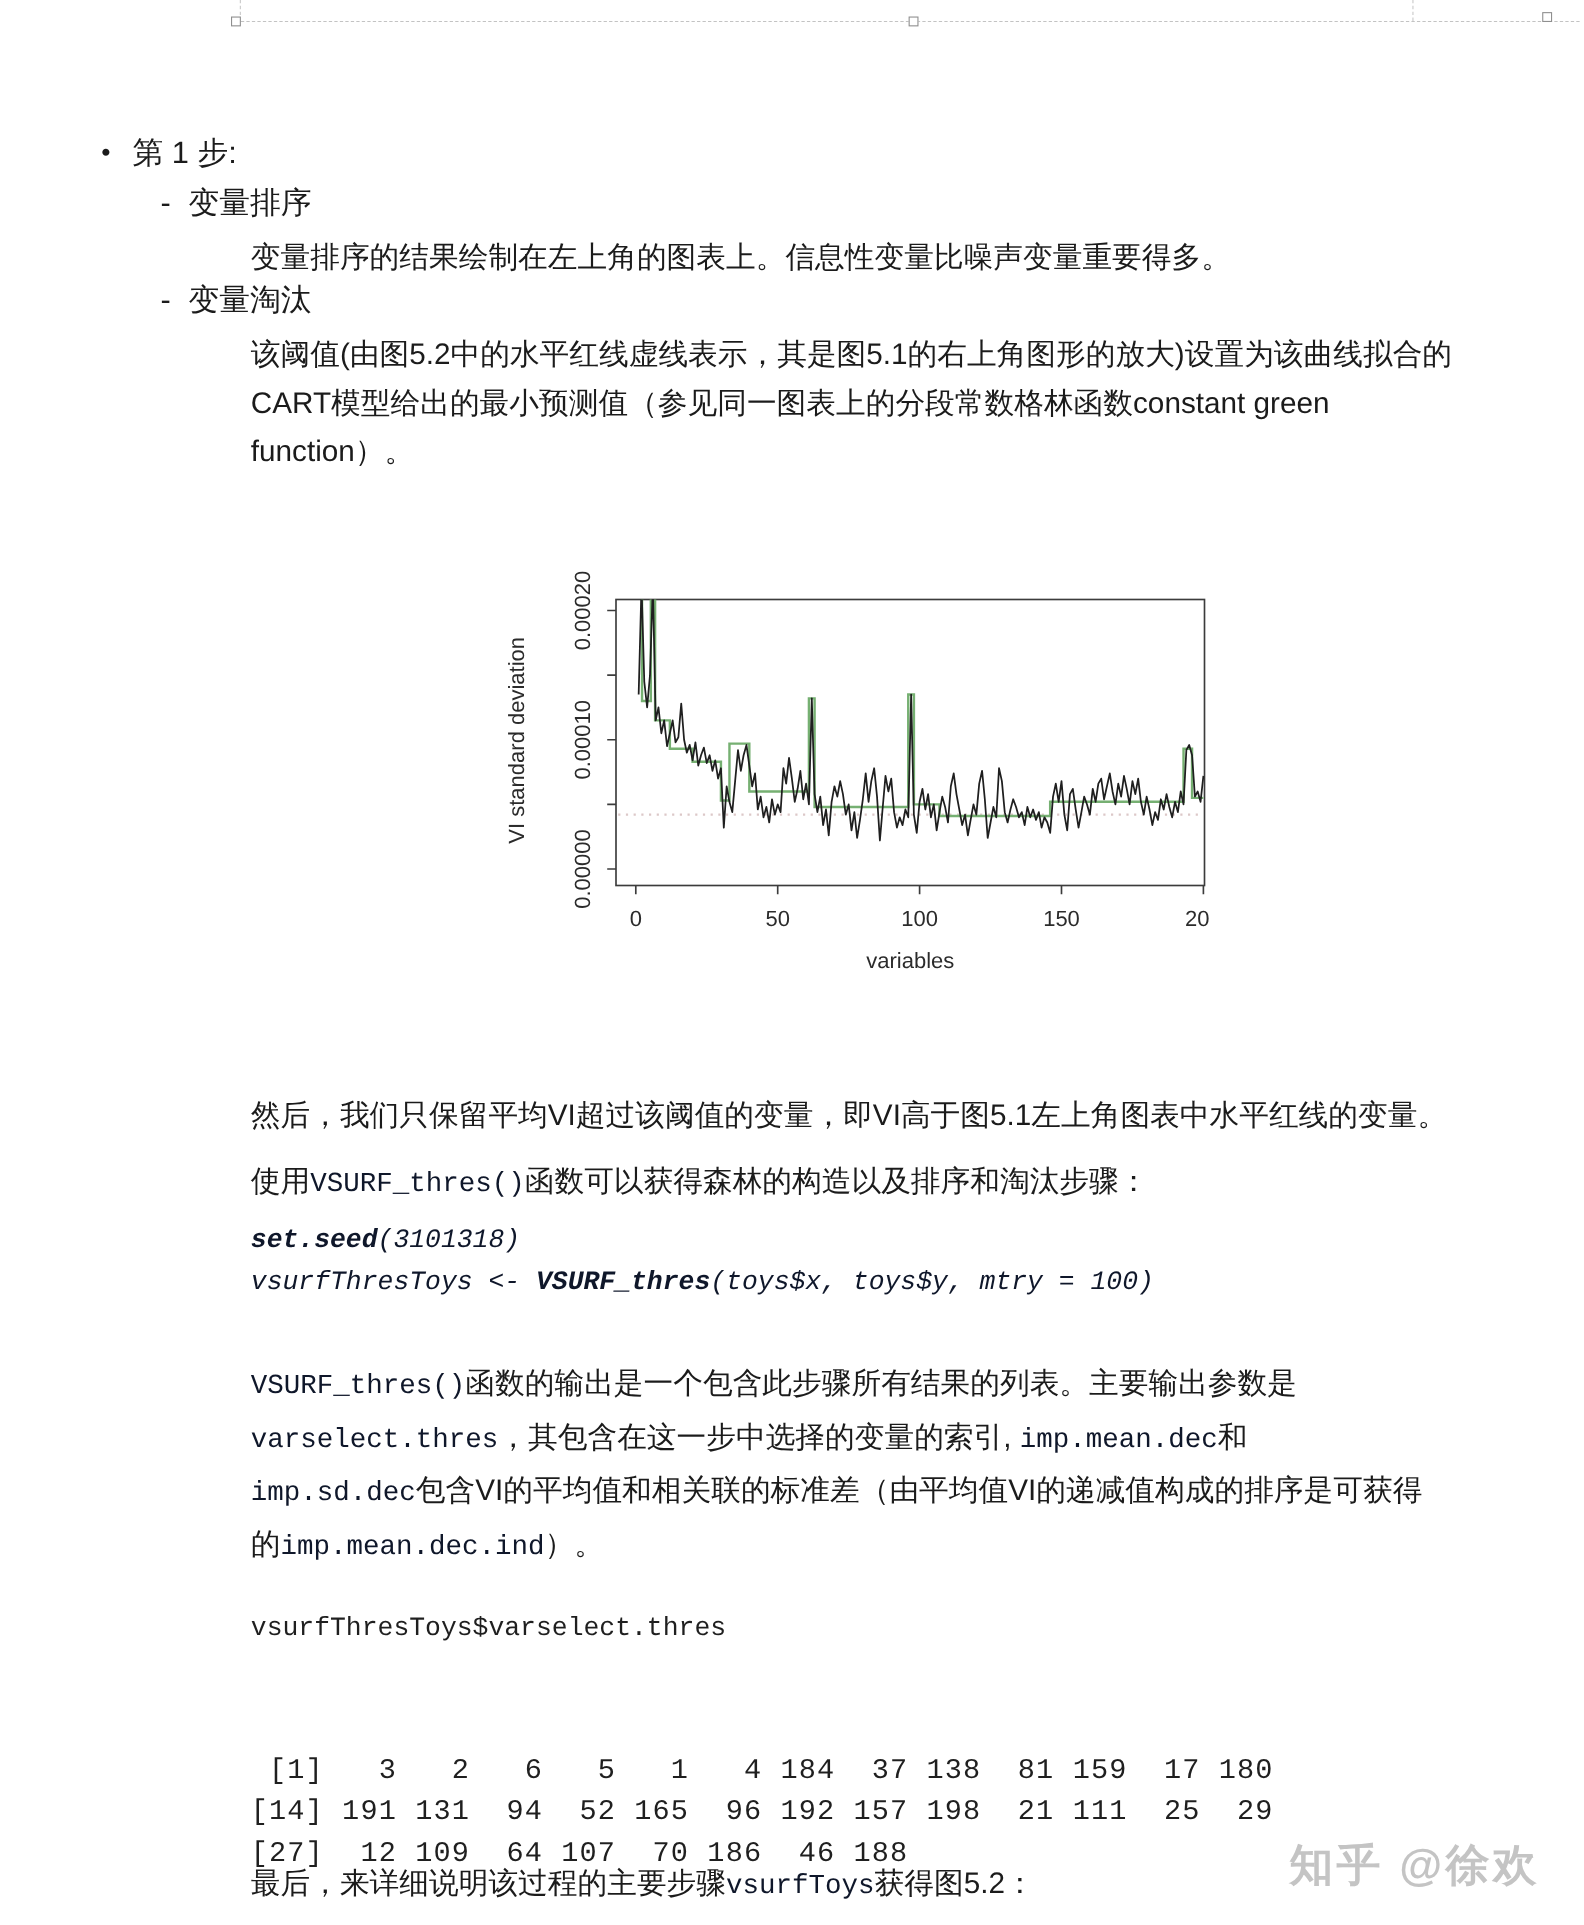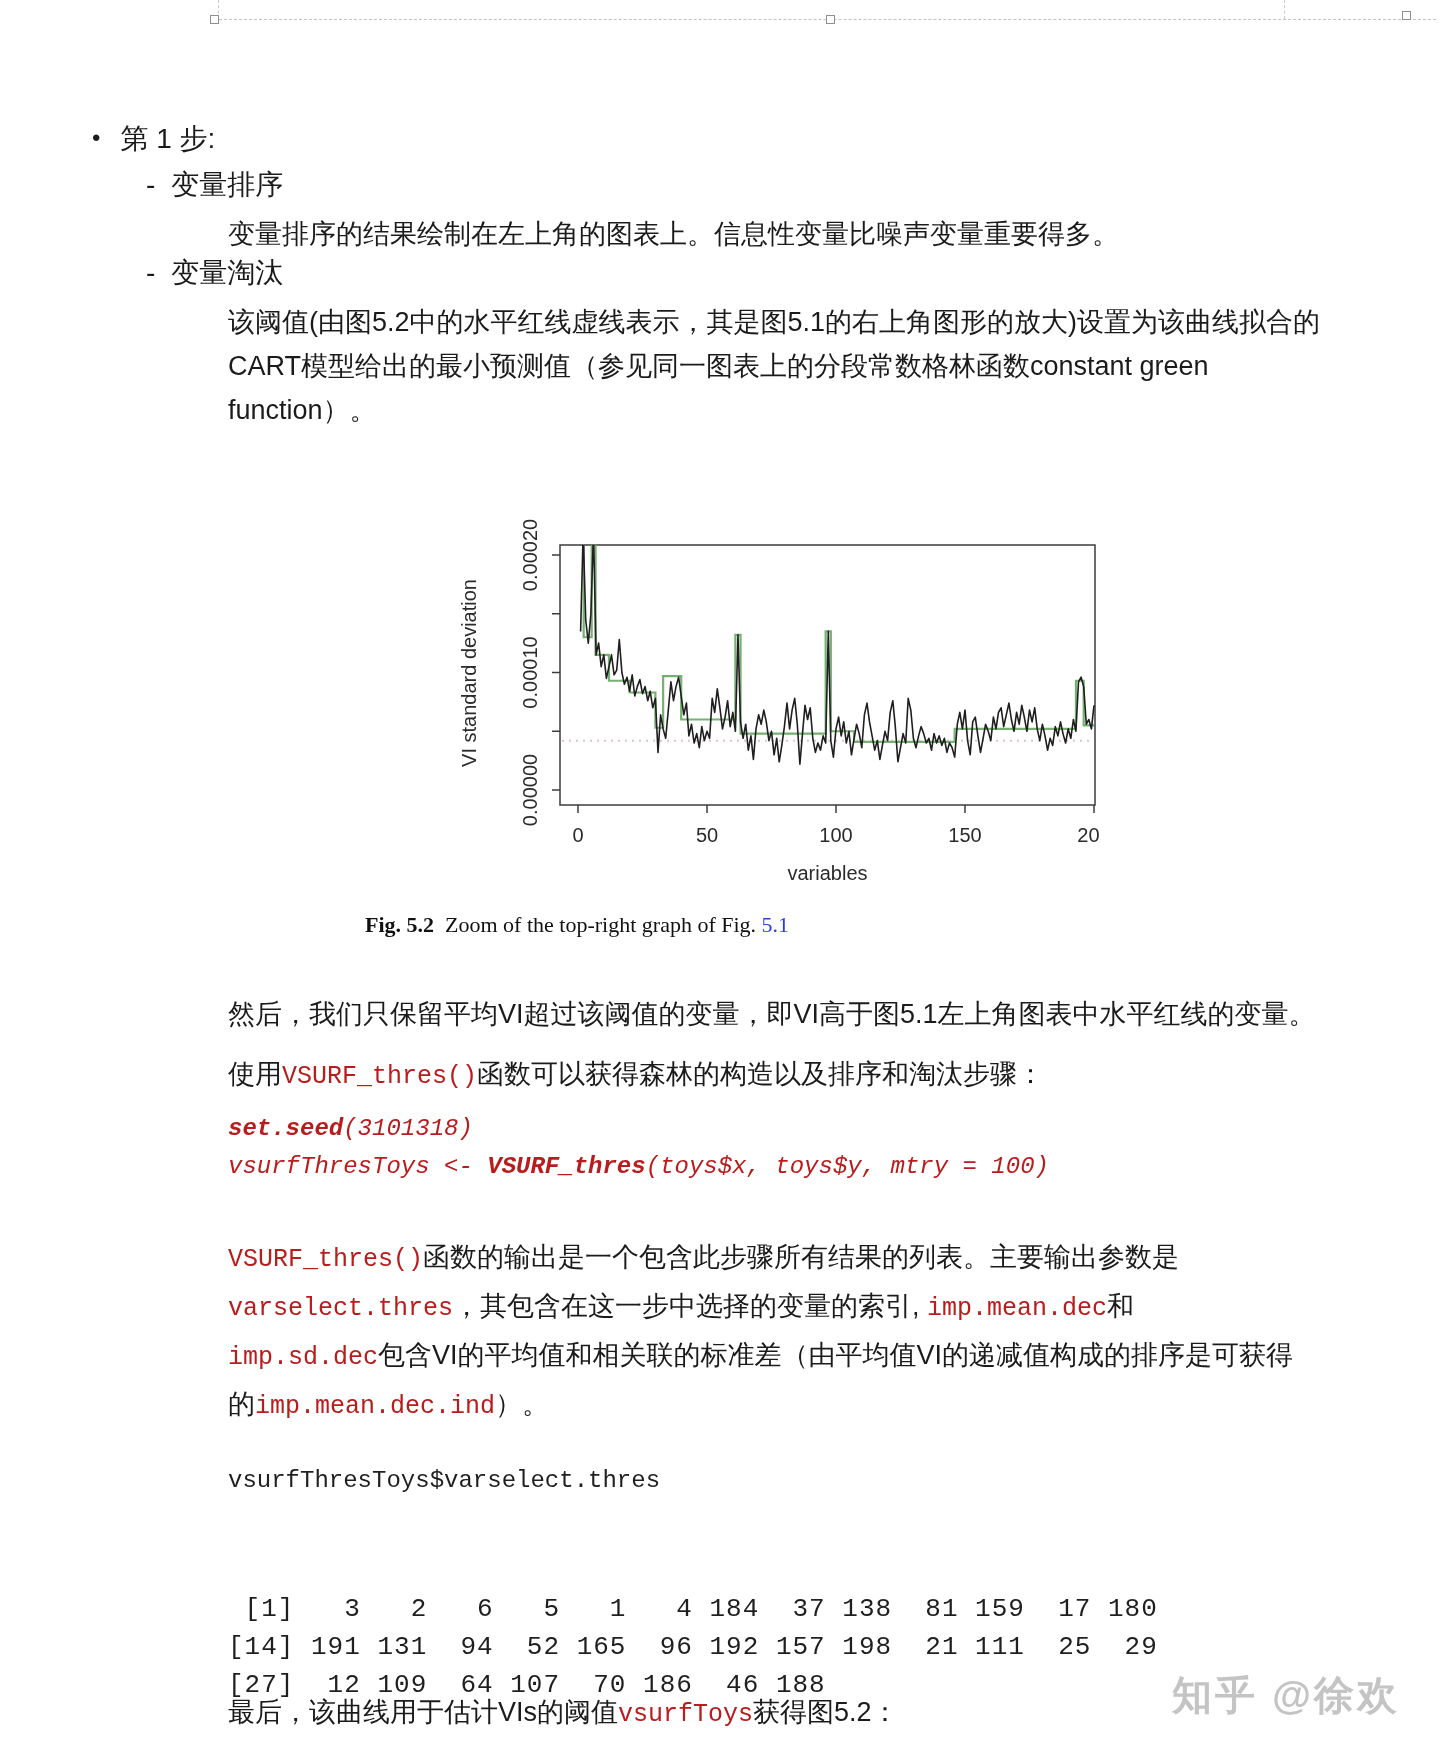--- a/index.html
+++ b/index.html
@@ -16,21 +16,21 @@
   #step-row .bullet{font-size:24px;margin-right:20px;vertical-align:2px;}
   .dash-row{font-size:28px;}
   #sub1-row{left:146px;top:166px;}
   #sub2-row{left:146px;top:254px;}
   .dash-row .dash{margin-right:16px;}
   #sub1-body{left:228px;top:212px;font-size:27px;line-height:44px;}
   #sub2-body{left:228px;top:300px;font-size:27px;line-height:44px;}
   #para-after{left:228px;top:984px;font-size:27px;line-height:60px;}
   #para-desc{left:228px;top:1234px;font-size:27px;line-height:46px;}
   #para-final{left:228px;top:1690px;font-size:27px;line-height:44px;}
-  .mono{font-family:"Liberation Mono","DejaVu Sans Mono",monospace;font-size:25px;color:#b91c1c;}
+  .mono{font-family:"Liberation Mono","DejaVu Sans Mono",monospace;font-size:25px;color:#0f172a;}
   .mono.bold{font-weight:700;}
   .codeblock{position:absolute;font-family:"Liberation Mono","DejaVu Sans Mono",monospace;
              font-size:24px;line-height:38px;color:#1f1f1f;white-space:pre;}
   #code1{left:228px;top:1110px;font-style:italic;}
   #code1 .mono,#code1 span{font-size:24px;}
   #code2{left:228px;top:1462px;}
   #r-output{left:228px;top:1590px;font-size:26px;line-height:38px;letter-spacing:1px;}
   
   #figure{position:absolute;left:430px;top:470px;width:670px;height:425px;}
   #caption{left:365px;top:912px;font-family:"Liberation Serif",serif;font-size:22px;color:#111;}
@@ -102,41 +102,38 @@
         <text x="535" y="372" text-anchor="middle" font-family="&quot;Liberation Sans&quot;,sans-serif" font-size="20" fill="#2b2b2b">150</text>
         <line x1="664" x2="664" y1="335" y2="343" stroke="#3c3c3c" stroke-width="1.5"></line>
         <text x="664" y="372" text-anchor="middle" font-family="&quot;Liberation Sans&quot;,sans-serif" font-size="20" fill="#2b2b2b">200</text>
         <text x="397.5" y="410" text-anchor="middle" font-family="&quot;Liberation Sans&quot;,sans-serif" font-size="20" fill="#2b2b2b">variables</text>
       </g>
       <line x1="132" x2="663" y1="270.65" y2="270.65" stroke="#dcc8c8" stroke-width="2" stroke-dasharray="2 5"></line>
       <path d="M 150.58 67.375 L 153.676 67.375 L 153.676 167.25 L 161.674 167.25 L 161.674 67.375 L 165.544 67.375 L 165.544 184.875 L 178.96 184.875 L 178.96 210.725 L 199.6 210.725 L 199.6 222.475 L 225.4 222.475 L 225.4 257.725 L 233.14 257.725 L 233.14 206.025 L 251.2 206.025 L 251.2 249.5 L 305.38 249.5 L 305.38 164.9 L 310.53999999999996 164.9 L 310.53999999999996 263.6 L 395.68 263.6 L 395.68 161.375 L 400.84000000000003 161.375 L 400.84000000000003 261.25 L 424.06 261.25 L 424.06 271.825 L 524.6800000000001 271.825 L 524.6800000000001 258.9 L 645.94 258.9 L 645.94 210.725 L 653.6800000000001 210.725 L 653.6800000000001 255.375 L 664 255.375" fill="none" stroke="#76b072" stroke-width="2.2" clip-path="url(#plotclip)"></path>
       <polyline points="150.6,161.4 153.2,61.5 155.7,149.6 158.3,173.1 160.9,143.8 163.5,61.5 166.1,184.9 168.6,173.1 171.2,196.6 173.8,184.9 176.4,208.4 179.0,196.6 181.5,184.9 184.1,204.8 186.7,200.2 189.3,169.6 191.9,202.5 194.4,214.3 197.0,207.2 199.6,221.3 202.2,204.8 204.8,226.0 207.3,216.6 209.9,209.6 212.5,223.7 215.1,216.6 217.7,230.7 220.2,221.3 222.8,237.8 225.4,228.4 228.0,282.4 230.6,244.8 233.1,258.9 235.7,268.3 238.3,240.1 240.9,211.9 243.5,230.7 246.0,216.6 248.6,207.2 251.2,226.0 253.8,244.8 256.4,233.1 258.9,265.9 261.5,254.2 264.1,273.0 266.7,263.6 269.3,277.7 271.8,256.6 274.4,270.6 277.0,261.3 279.6,268.3 282.2,228.4 284.7,242.4 287.3,218.9 289.9,237.8 292.5,258.9 295.1,247.1 297.6,230.7 300.2,256.6 302.8,242.4 305.4,261.3 308.0,164.9 310.5,251.9 313.1,268.3 315.7,254.2 318.3,280.1 320.9,265.9 323.4,289.4 326.0,258.9 328.6,244.8 331.2,254.2 333.8,240.1 336.3,251.9 338.9,270.6 341.5,261.3 344.1,284.8 346.7,268.3 349.2,291.8 351.8,275.4 354.4,256.6 357.0,233.1 359.6,258.9 362.1,240.1 364.7,228.4 367.3,254.2 369.9,294.1 372.5,263.6 375.0,235.4 377.6,249.5 380.2,237.8 382.8,268.3 385.4,282.4 387.9,273.0 390.5,280.1 393.1,265.9 395.7,273.0 398.3,161.4 400.8,270.6 403.4,287.1 406.0,258.9 408.6,247.1 411.2,265.9 413.7,251.9 416.3,273.0 418.9,261.3 421.5,284.8 424.1,268.3 426.6,254.2 429.2,263.6 431.8,277.7 434.4,244.8 437.0,233.1 439.5,251.9 442.1,265.9 444.7,280.1 447.3,270.6 449.9,289.4 452.4,275.4 455.0,261.3 457.6,270.6 460.2,242.4 462.8,230.7 465.3,256.6 467.9,291.8 470.5,277.7 473.1,263.6 475.7,273.0 478.2,228.4 480.8,240.1 483.4,268.3 486.0,277.7 488.6,265.9 491.1,256.6 493.7,263.6 496.3,273.0 498.9,268.3 501.5,280.1 504.0,263.6 506.6,273.0 509.2,265.9 511.8,275.4 514.4,268.3 516.9,282.4 519.5,273.0 522.1,277.7 524.7,287.1 527.3,254.2 529.8,242.4 532.4,258.9 535.0,240.1 537.6,270.6 540.2,284.8 542.7,251.9 545.3,247.1 547.9,265.9 550.5,282.4 553.1,268.3 555.6,254.2 558.2,261.3 560.8,270.6 563.4,247.1 566.0,258.9 568.5,242.4 571.1,237.8 573.7,256.6 576.3,244.8 578.9,233.1 581.4,249.5 584.0,261.3 586.6,242.4 589.2,254.2 591.8,235.4 594.3,247.1 596.9,261.3 599.5,240.1 602.1,251.9 604.7,237.8 607.2,258.9 609.8,270.6 612.4,254.2 615.0,265.9 617.6,280.1 620.1,268.3 622.7,275.4 625.3,256.6 627.9,265.9 630.5,251.9 633.0,263.6 635.6,273.0 638.2,258.9 640.8,268.3 643.4,249.5 645.9,261.3 648.5,211.9 651.1,207.2 653.7,216.6 656.3,254.2 658.8,249.5 661.4,258.9 664.0,235.4" fill="none" stroke="#1f1f1f" stroke-width="1.6" stroke-linejoin="round" clip-path="url(#plotclip)"></polyline>
     </svg>
 
-  <div id="caption" class="tblock">
-    <span class="figlabel">Fig. 5.2</span><span style="white-space:pre;">  Zoom of the top-right graph of Fig. </span><span class="figlink" id="caption-link" style="color: rgb(43, 65, 207);">5.1</span>
-  </div>
 
   <div id="para-after" class="tblock">
       <div class="rline"><span>然后，我们只保留平均VI超过该阈值的变量，即VI高于图5.1左上角图表中水平红线的变量。</span></div>
       <div class="rline"><span>使用</span><span class="mono">VSURF_thres()</span><span>函数可以获得森林的构造以及排序和淘汰步骤：</span></div>
     </div>
 
   <div id="code1" class="codeblock tblock"><div class="rline"><span class="mono bold">set.seed</span><span class="mono">(3101318)</span></div><div class="rline"><span class="mono">vsurfThresToys &lt;- </span><span class="mono bold">VSURF_thres</span><span class="mono">(toys$x, toys$y, mtry = 100)</span></div></div>
 
   <div id="para-desc" class="tblock">
       <div class="rline"><span class="mono">VSURF_thres()</span><span>函数的输出是一个包含此步骤所有结果的列表。主要输出参数是</span></div>
       <div class="rline"><span class="mono">varselect.thres</span><span>，其包含在这一步中选择的变量的索引, </span><span class="mono">imp.mean.dec</span><span>和</span></div>
       <div class="rline"><span class="mono">imp.sd.dec</span><span>包含VI的平均值和相关联的标准差（由平均值VI的递减值构成的排序是可获得</span></div>
       <div class="rline"><span>的</span><span class="mono">imp.mean.dec.ind</span><span>）。</span></div>
     </div>
 
   <div id="code2" class="codeblock tblock">vsurfThresToys$varselect.thres</div>
 
   <div id="r-output" class="codeblock tblock"><div> [1]   3   2   6   5   1   4 184  37 138  81 159  17 180</div><div>[14] 191 131  94  52 165  96 192 157 198  21 111  25  29</div><div>[27]  12 109  64 107  70 186  46 188</div></div>
 
   <div id="para-final" class="tblock">
-      <div class="rline"><span>最后，该曲线用于估计VIs的阈值</span><span class="mono">vsurfToys</span><span>获得图5.2：</span></div>
+      <div class="rline"><span>最后，来详细说明该过程的主要步骤</span><span class="mono">vsurfToys</span><span>获得图5.2：</span></div>
     </div>
 
   <div id="watermark" class="tblock" style="color: rgb(196, 196, 196);">知乎 @徐欢</div>
 
 </div>
 
 </body></html>

